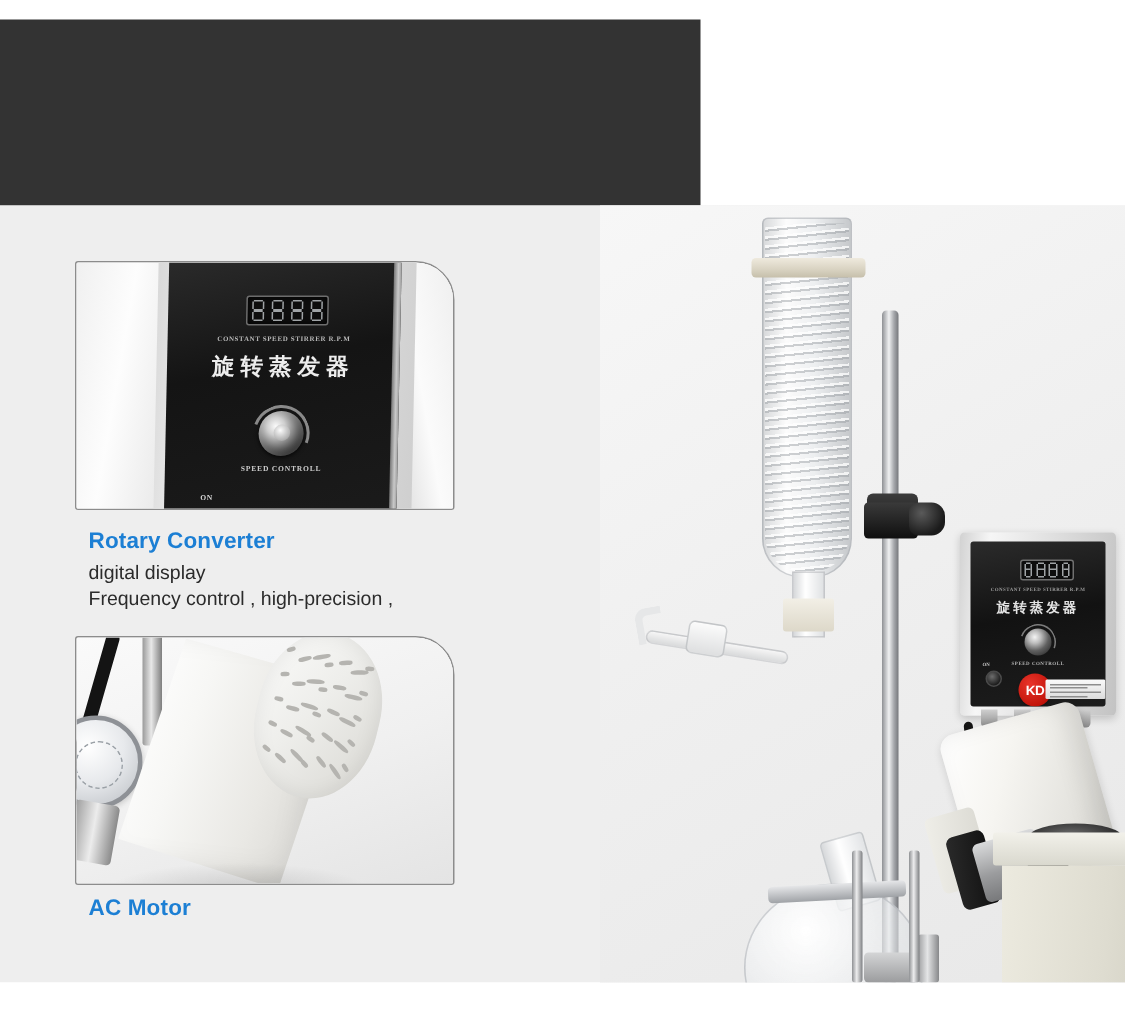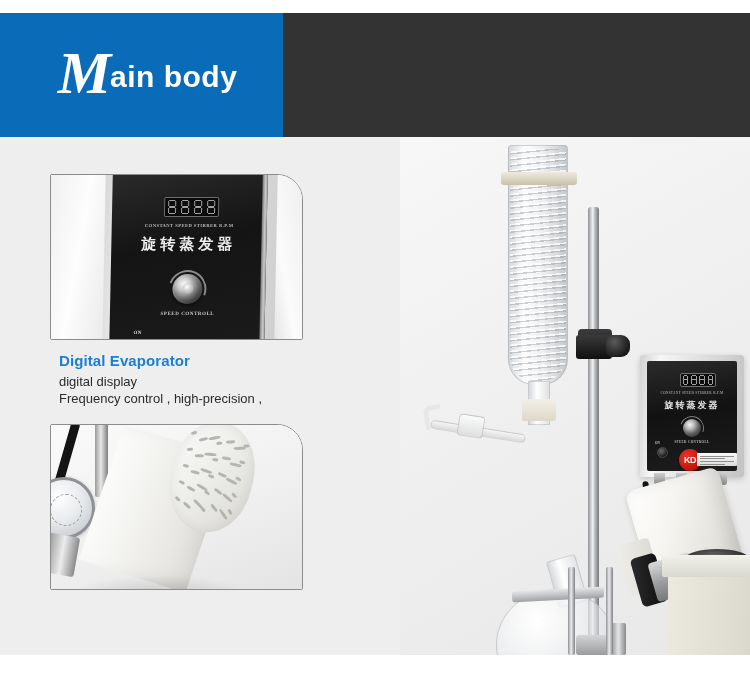--- a/index.html
+++ b/index.html
@@ -617,25 +617,20 @@
     border-radius:2px;
   }
 </style>
 </head>
 <body>
 
 <div id="page">
 
   <div class="header">
 
-    <div class="header-left">
-      <div class="brand-title">
-        <span class="brand-m">M</span><span class="brand-rest">ain body</span>
-      </div>
-    </div>
 
     <div class="header-right">
     </div>
   </div>
 
   <div class="body-bg"></div>
   <div class="bottom-white"></div>
 
   <div class="card card-1">
     <div class="photo1">
@@ -690,21 +685,21 @@
         <div class="p1-knob"></div>
 
         <div class="p1-speed">SPEED CONTROLL</div>
         <div class="p1-on">ON</div>
         <div class="p1-slot"></div>
       </div>
     </div>
   </div>
 
   <div class="caption caption-1">
-    <div class="cap-title">Digital Evaporator</div>
+    <div class="cap-title">Rotary Converter</div>
     <div class="cap-line">digital display</div>
     <div class="cap-line">Frequency control , high-precision ,</div>
   </div>
 
   <div class="card card-2">
     <div class="photo2">
       <div class="p2-bg"></div>
       <div class="p2-cable"></div>
       <div class="p2-rod"></div>
       <div class="p2-gauge"></div>
@@ -745,20 +740,21 @@
           <i class="p2-vent" style="left: 37px; top: 88px; width: 6px; transform: rotate(35deg);"></i>
           <i class="p2-vent" style="left: 46px; top: 84px; width: 9px; transform: rotate(38deg);"></i>
           <i class="p2-vent" style="left: 55px; top: 88px; width: 12px; transform: rotate(41deg);"></i>
           <i class="p2-vent" style="left: 64px; top: 84px; width: 6px; transform: rotate(44deg);"></i>
         </div>
       <div class="p2-shadow"></div>
     </div>
   </div>
 
   <div class="caption caption-2">
+    <div class="cap-title">AC Motor</div>
   </div>
 
   <div class="product">
     <div class="prod-bg"></div>
 
     <div class="cond-body"></div>
     <div class="cond-coil"></div>
     <div class="cond-band"></div>
     <div class="cond-neck"></div>
     <div class="cond-joint"></div>

